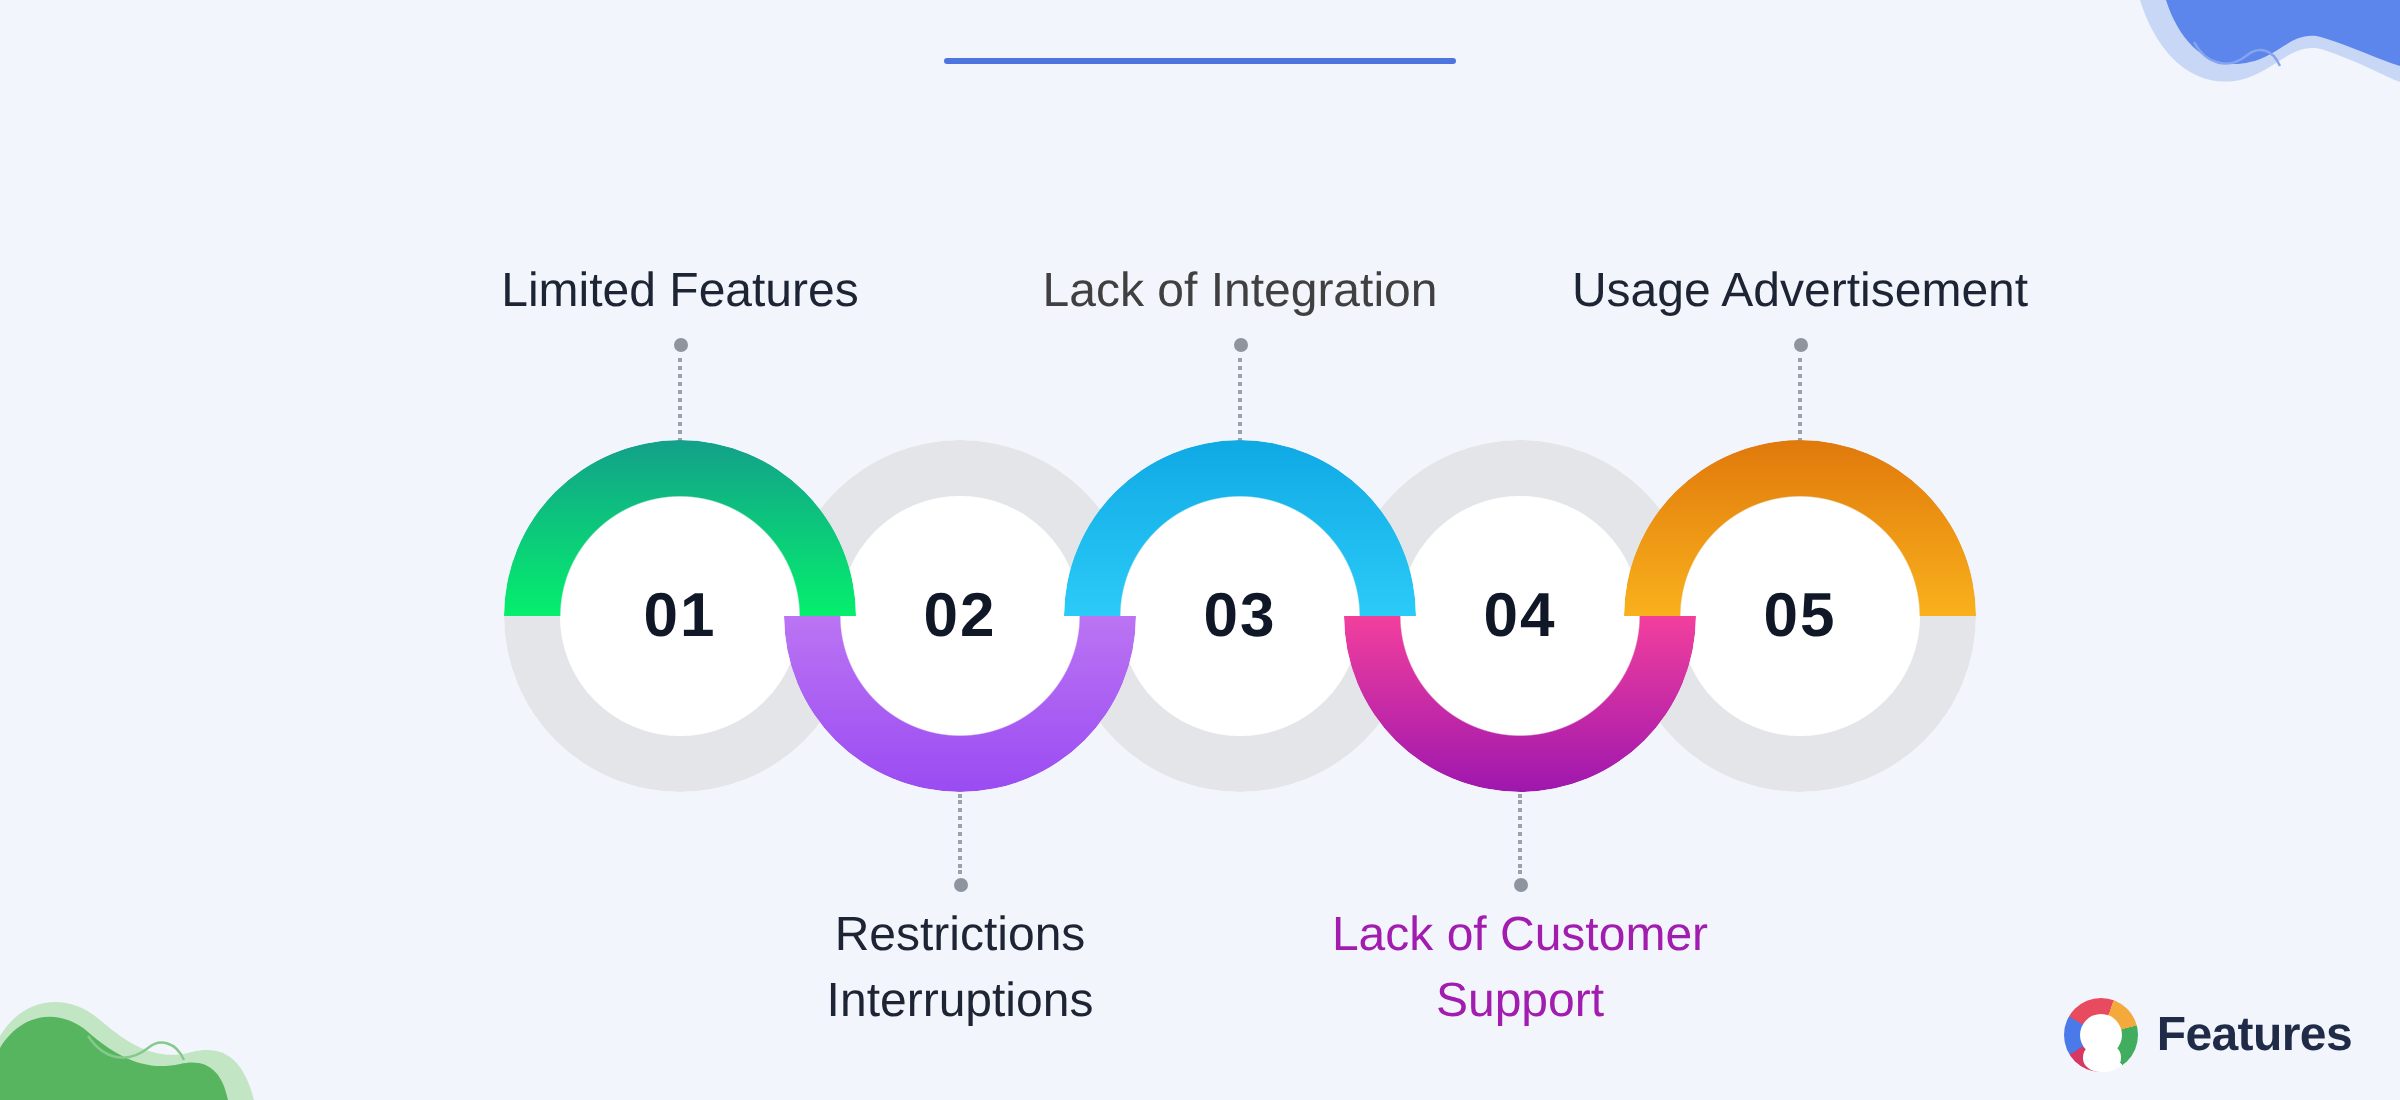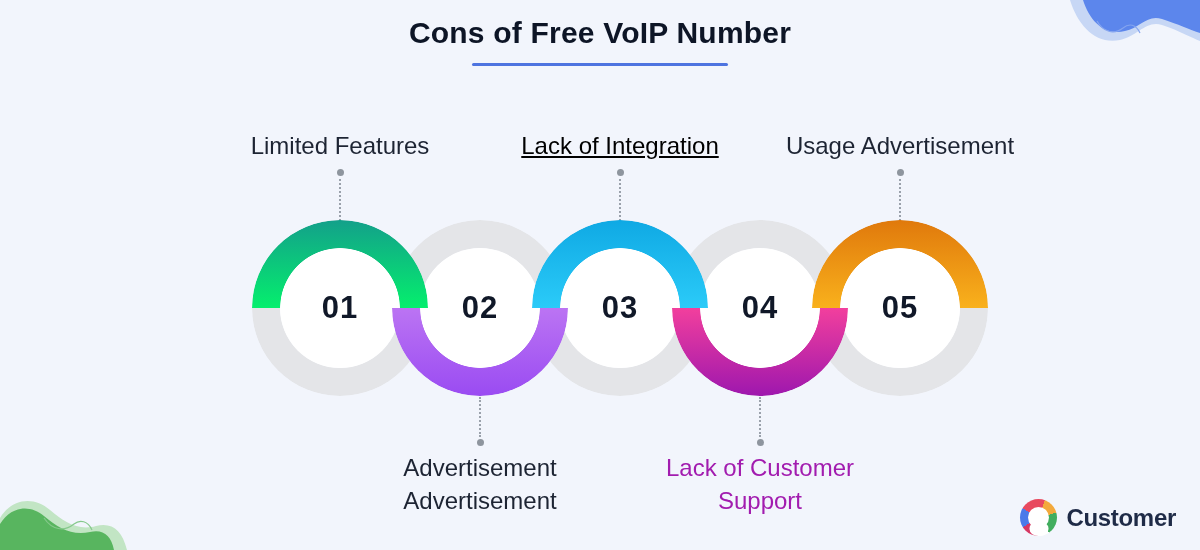--- a/index.html
+++ b/index.html
@@ -91,49 +91,48 @@
   .decor{ position:absolute; z-index:5; pointer-events:none; }
   .decor.tr{ top:0; right:0; }
   .decor.bl{ bottom:0; left:0; }
 </style>
 </head>
 <body>
 
 <div id="stage" style="background: rgb(242, 245, 252);">
 
   <div class="title-wrap">
-    <div class="title" style="color: rgb(13, 21, 38);">Cons of Free VoIP Number</div>
     <div class="title-underline" style="background: rgb(78, 116, 224);"></div>
   </div>
 
   <div id="steps-layer">
       <div class="ring" style="left: 252px; top: 220px; background: rgb(228, 229, 232);"></div>
       <div class="arc top" style="left: 252px; top: 220px; background: linear-gradient(rgb(19, 160, 138) 0%, rgb(5, 239, 109) 50%);"></div>
       <div class="wcenter" style="left: 280px; top: 248px;">
         <span class="numtxt" style="color: rgb(16, 24, 40);">01</span>
       </div>
       <div class="conn" style="left: 339px; border-left-color: rgb(154, 161, 171); top: 179px; height: 42px;"></div>
       <div class="cdot" style="left: 336.5px; top: 169px;"></div>
       <div class="lbl top-lbl" style="left: 340px; color: rgb(29, 36, 51); top: 129px;">Limited Features</div>
       <div class="ring" style="left: 392px; top: 220px; background: rgb(228, 229, 232);"></div>
       <div class="arc bottom" style="left: 392px; top: 220px; background: linear-gradient(rgb(187, 116, 243) 50%, rgb(154, 75, 242) 100%);"></div>
       <div class="wcenter" style="left: 420px; top: 248px;">
         <span class="numtxt" style="color: rgb(16, 24, 40);">02</span>
       </div>
       <div class="conn" style="left: 479px; border-left-color: rgb(154, 161, 171); top: 397px; height: 40px;"></div>
       <div class="cdot" style="left: 476.5px; top: 439px;"></div>
-      <div class="lbl bottom-lbl" style="left: 480px; color: rgb(29, 36, 51); top: 451px;">Advertisement Advertisement</div>
+      <div class="lbl bottom-lbl" style="left: 480px; color: rgb(29, 36, 51); top: 451px;">Restrictions Interruptions</div>
       <div class="ring" style="left: 532px; top: 220px; background: rgb(228, 229, 232);"></div>
       <div class="arc top" style="left: 532px; top: 220px; background: linear-gradient(rgb(15, 169, 228) 0%, rgb(43, 203, 248) 50%);"></div>
       <div class="wcenter" style="left: 560px; top: 248px;">
         <span class="numtxt" style="color: rgb(16, 24, 40);">03</span>
       </div>
       <div class="conn" style="left: 619px; border-left-color: rgb(154, 161, 171); top: 179px; height: 42px;"></div>
       <div class="cdot" style="left: 616.5px; top: 169px;"></div>
-      <div class="lbl top-lbl" style="left: 620px; color: #000000; top: 129px; text-decoration: underline;">Lack of Integration</div>
+      <div class="lbl top-lbl" style="left: 620px; color: #404040; top: 129px;">Lack of Integration</div>
       <div class="ring" style="left: 672px; top: 220px; background: rgb(228, 229, 232);"></div>
       <div class="arc bottom" style="left: 672px; top: 220px; background: linear-gradient(rgb(242, 63, 157) 50%, rgb(158, 23, 174) 100%);"></div>
       <div class="wcenter" style="left: 700px; top: 248px;">
         <span class="numtxt" style="color: rgb(16, 24, 40);">04</span>
       </div>
       <div class="conn" style="left: 759px; border-left-color: rgb(154, 161, 171); top: 397px; height: 40px;"></div>
       <div class="cdot" style="left: 756.5px; top: 439px;"></div>
       <div class="lbl bottom-lbl" style="left: 760px; color: #a21caf; top: 451px;">Lack of Customer Support</div>
       <div class="ring" style="left: 812px; top: 220px; background: rgb(228, 229, 232);"></div>
       <div class="arc top" style="left: 812px; top: 220px; background: linear-gradient(rgb(224, 121, 12) 0%, rgb(249, 177, 28) 50%);"></div>
@@ -155,16 +154,16 @@
     <path d="M0,30 C12,10 34,8 50,22 C64,34 78,43 96,38 C112,34 122,42 127,62 L0,62 Z" fill="#C2E5C4"></path>
     <path d="M0,36 C11,18 30,16 44,28 C58,40 72,48 90,44 C103,41 111,47 114,62 L0,62 Z" fill="#58B55F"></path>
     <path fill="none" stroke-width="1.2" d="M44,30 C52,42 64,44 74,36 C80,31 88,33 92,42" stroke="#86C98C"></path>
   </svg>
 
   <div class="logo">
     <div class="logo-icon" style="background: conic-gradient(from -30deg, rgb(232, 74, 95) 0deg, rgb(232, 74, 95) 50deg, rgb(243, 169, 60) 50deg, rgb(243, 169, 60) 105deg, rgb(65, 173, 94) 105deg, rgb(65, 173, 94) 175deg, rgb(255, 255, 255) 175deg, rgb(255, 255, 255) 210deg, rgb(214, 56, 98) 210deg, rgb(214, 56, 98) 268deg, rgb(74, 122, 233) 268deg, rgb(74, 122, 233) 330deg, rgb(232, 74, 95) 330deg, rgb(232, 74, 95) 360deg);">
       <div class="inner-face"></div>
       <div class="snout"></div>
     </div>
-    <div class="logo-text" style="color: rgb(31, 43, 71);">Customer</div>
+    <div class="logo-text" style="color: rgb(31, 43, 71);">Features</div>
   </div>
 
 </div>
 
 </body></html>

